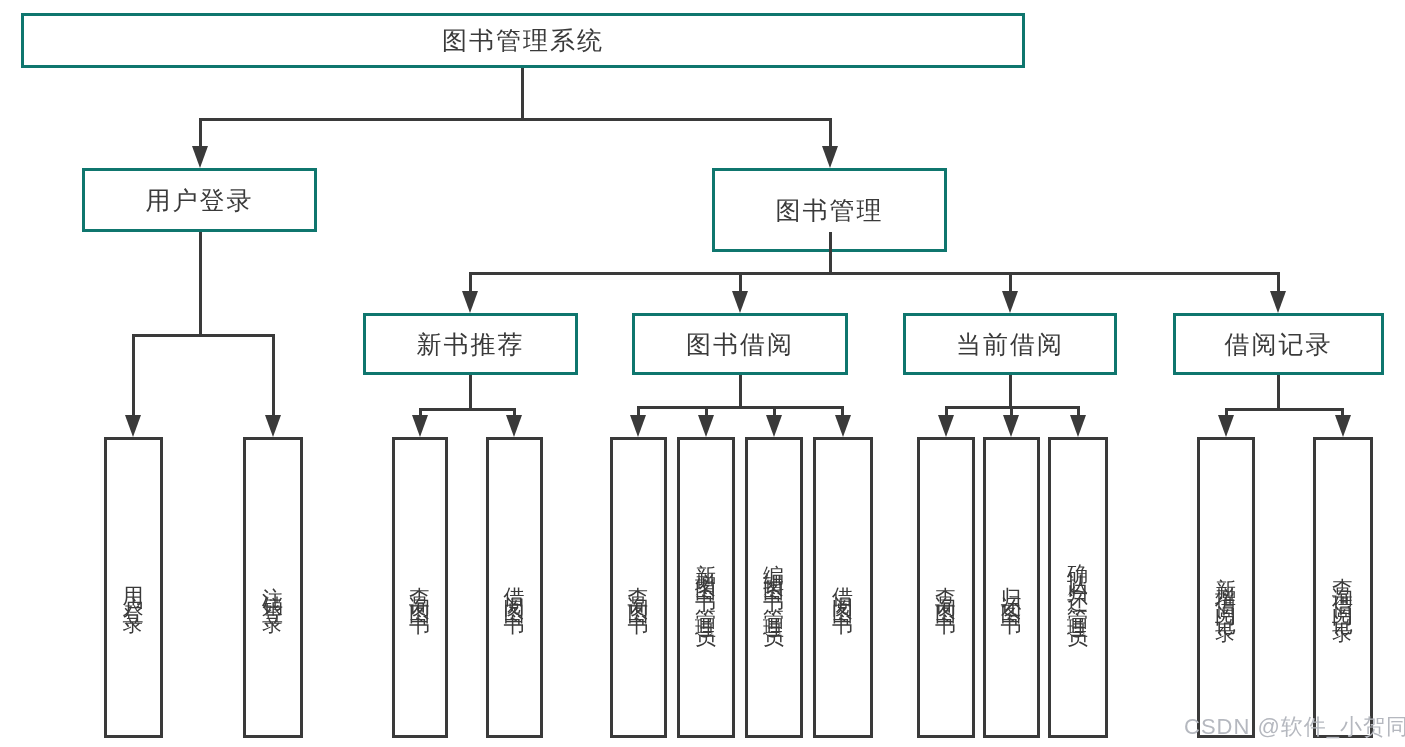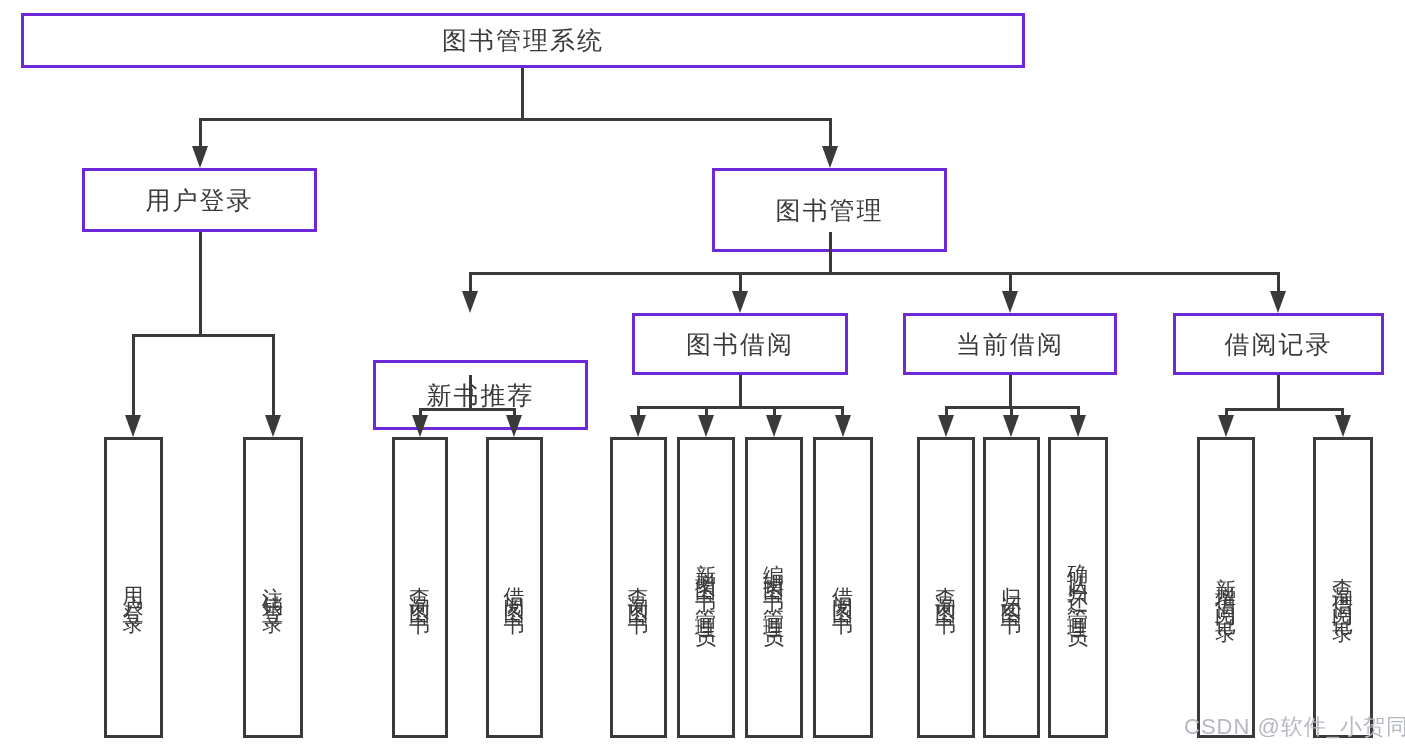--- a/index.html
+++ b/index.html
@@ -2,21 +2,21 @@
 <html><head>
 <meta charset="utf-8">
 <style>
   html, body { margin:0; padding:0; background:#ffffff; }
   .canvas {
     position:relative; width:1405px; height:747px; background:#ffffff;
     font-family:"Liberation Sans", sans-serif; color:#3a3a3a; overflow:hidden;
   }
   .box {
     position:absolute; box-sizing:border-box;
-    border:3px solid #6d28d9; background:#ffffff;
+    border:3px solid #0f766e; background:#ffffff;
     display:flex; align-items:center; justify-content:center;
     font-size:25px; letter-spacing:2px; white-space:nowrap;
   }
   .vbox {
     position:absolute; box-sizing:border-box;
     border:3px solid #3a3a3a; background:#ffffff;
     display:flex; align-items:center; justify-content:center;
   }
   .vtext {
     writing-mode:vertical-rl; text-orientation:mixed;
@@ -62,21 +62,21 @@
   <div class="hline" style="left:469px; top:272px; width:810px;"></div>
   <div class="vline" style="left:469px; top:272px; height:22px;"></div>
   <div class="arrow" style="left:462px; top:291px;"></div>
   <div class="vline" style="left:739px; top:272px; height:22px;"></div>
   <div class="arrow" style="left:732px; top:291px;"></div>
   <div class="vline" style="left:1009px; top:272px; height:22px;"></div>
   <div class="arrow" style="left:1002px; top:291px;"></div>
   <div class="vline" style="left:1277px; top:272px; height:22px;"></div>
   <div class="arrow" style="left:1270px; top:291px;"></div>
 
-  <div class="box" style="left:373px; top:313px; width:215px; height:70px;margin-top:47px;">新书推荐</div>
+  <div class="box" style="left:363px; top:313px; width:215px; height:62px;">新书推荐</div>
   <div class="box" style="left:632px; top:313px; width:216px; height:62px;">图书借阅</div>
   <div class="box" style="left:903px; top:313px; width:214px; height:62px;">当前借阅</div>
   <div class="box" style="left:1173px; top:313px; width:211px; height:62px;">借阅记录</div>
 
   <div class="vline" style="left:469px; top:375px; height:34px;"></div>
   <div class="hline" style="left:419px; top:408px; width:97px;"></div>
   <div class="vline" style="left:419px; top:408px; height:12px;"></div>
   <div class="arrow" style="left:412px; top:415px;"></div>
   <div class="vline" style="left:513px; top:408px; height:12px;"></div>
   <div class="arrow" style="left:506px; top:415px;"></div>

